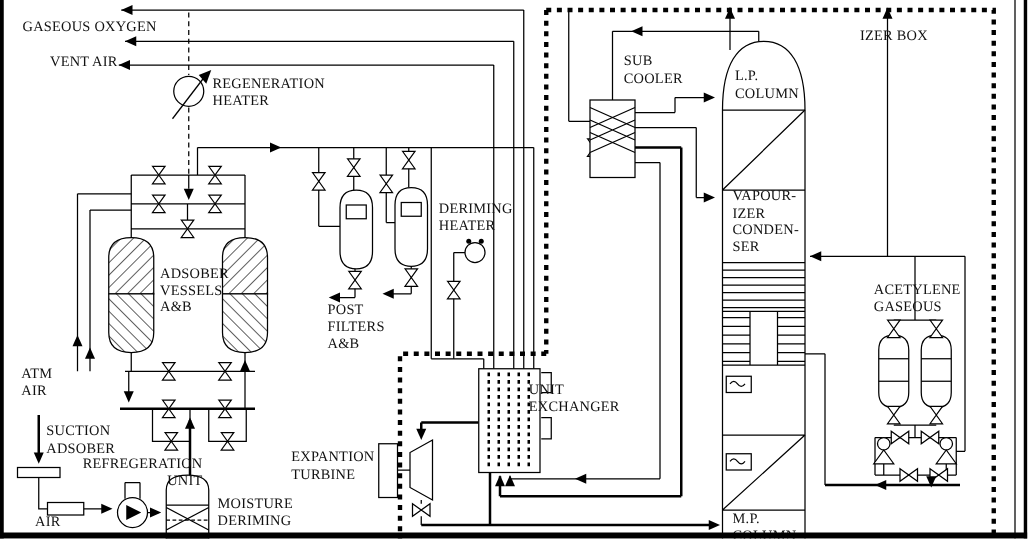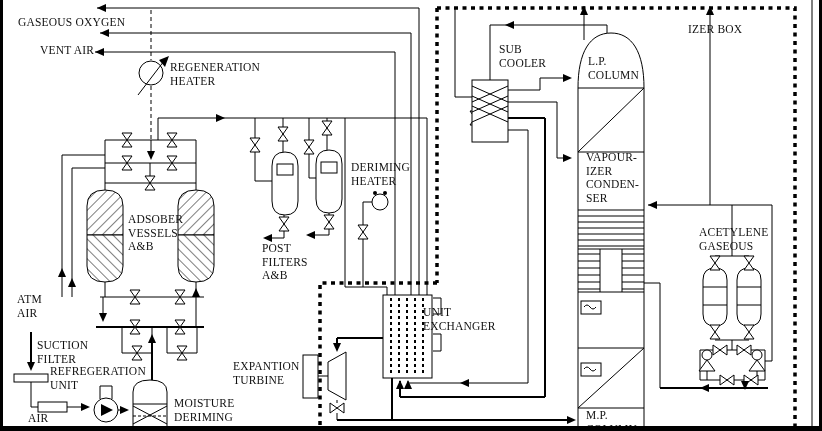--- a/index.html
+++ b/index.html
@@ -1,21 +1,21 @@
 <!DOCTYPE html>
 <html><head>
 <meta charset="utf-8">
 <style>
   html,body{margin:0;padding:0;background:#e8e8e8;}
   .canvas{position:relative;width:822px;height:431px;background:#ffffff;overflow:hidden;
           font-family:"Liberation Serif",serif;}
   svg{position:absolute;left:0;top:0;z-index:1;}
   .lbl{position:absolute;z-index:4;color:#111;font-size:11.5px;line-height:1.18;
        white-space:pre-line;letter-spacing:.2px;font-family:"Liberation Serif",serif;}
-  .lbl.center{text-align:left;}
+  .lbl.center{text-align:right;}
   .bottom-bar{position:absolute;left:0;top:426px;width:822px;height:5px;background:#000;z-index:6;}
   .left-bar{position:absolute;left:0;top:0;width:3px;height:431px;background:#000;z-index:6;}
   .right-bar{position:absolute;left:819px;top:0;width:3px;height:431px;background:#000;z-index:6;}
 </style>
 </head>
 <body>
 
 <div class="canvas">
 
 <svg width="822" height="431" viewBox="0 0 822 431">
@@ -271,21 +271,21 @@
 SER</div>
 <div class="lbl" style="left:699px;top:226px">ACETYLENE
 GASEOUS</div>
 <div class="lbl" style="left:423px;top:306px">UNIT
 EXCHANGER</div>
 <div class="lbl" style="left:233px;top:360px">EXPANTION
 TURBINE</div>
 <div class="lbl" style="left:17px;top:293px">ATM
 AIR</div>
 <div class="lbl" style="left:37px;top:339px">SUCTION
-FILTER</div>
+ADSOBER</div>
 <div class="lbl center" style="left:50px;top:365px;width:112px">REFREGERATION
 UNIT</div>
 <div class="lbl" style="left:28px;top:412px">AIR</div>
 <div class="lbl" style="left:174px;top:397px">MOISTURE
 DERIMING</div>
 <div class="lbl" style="left:586px;top:409px">M.P.
 COLUMN</div>
 
 <div class="left-bar"></div>
 <div class="bottom-bar"></div>

